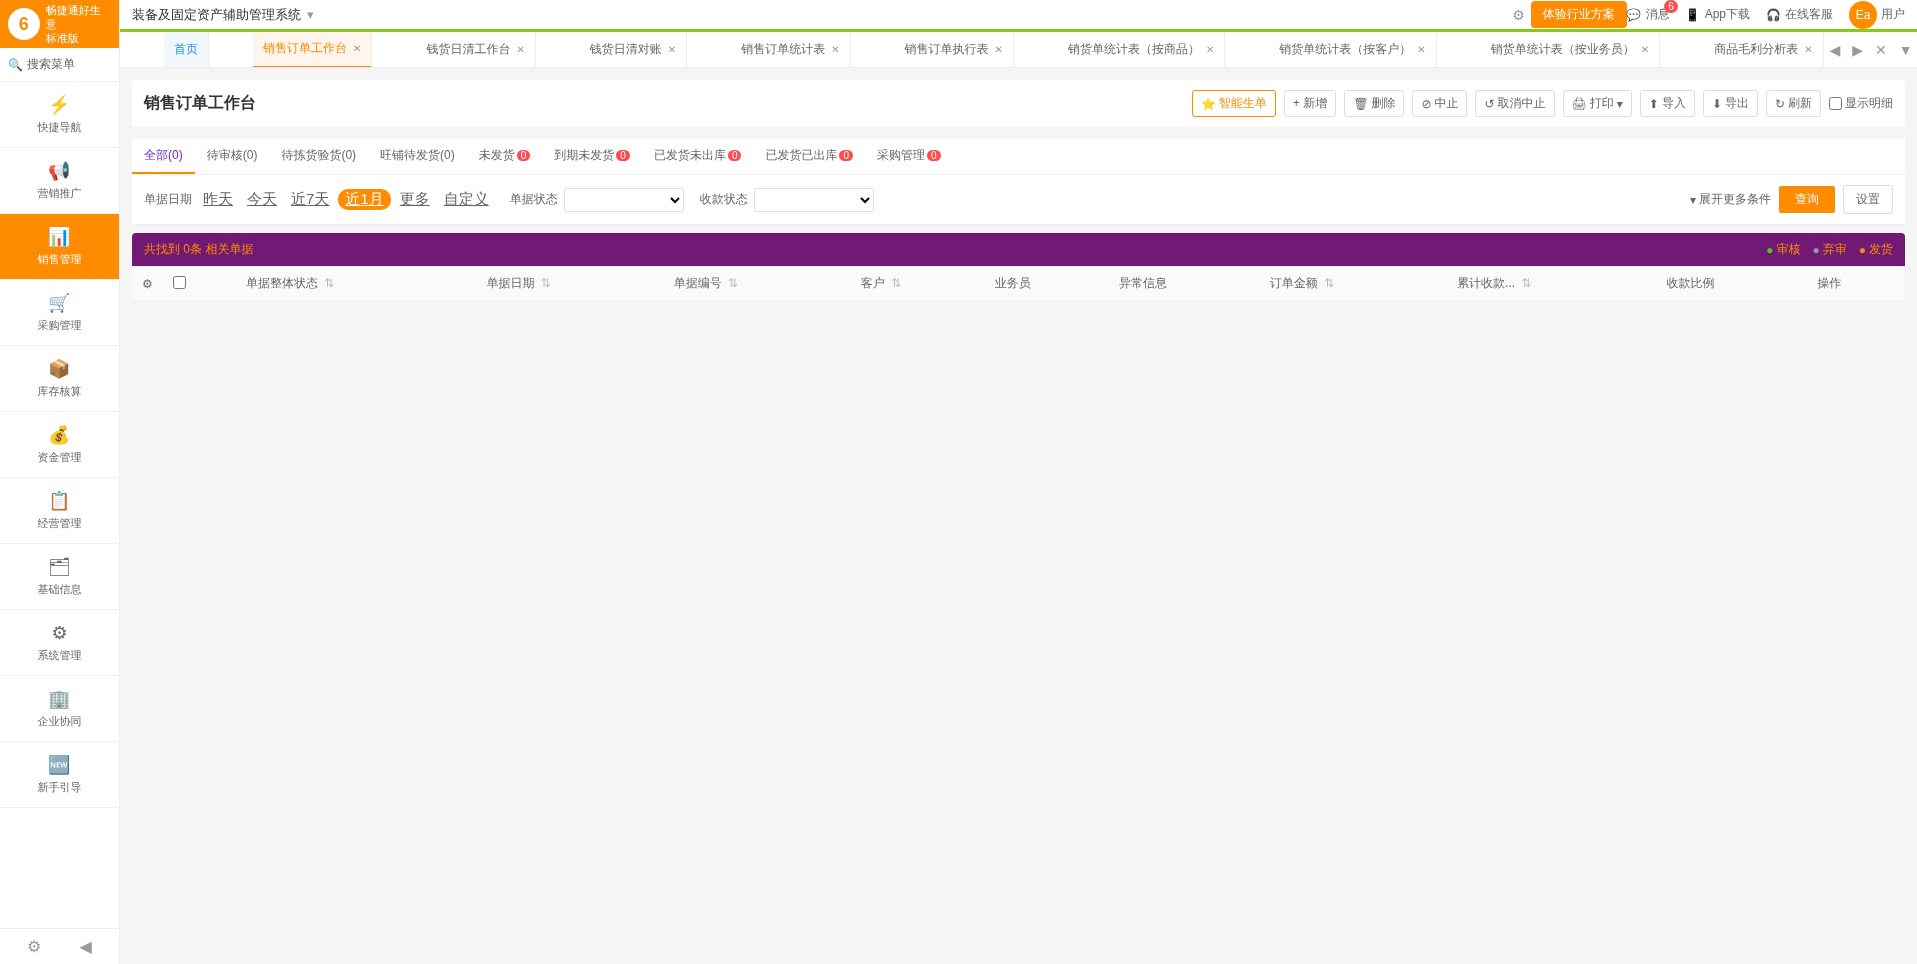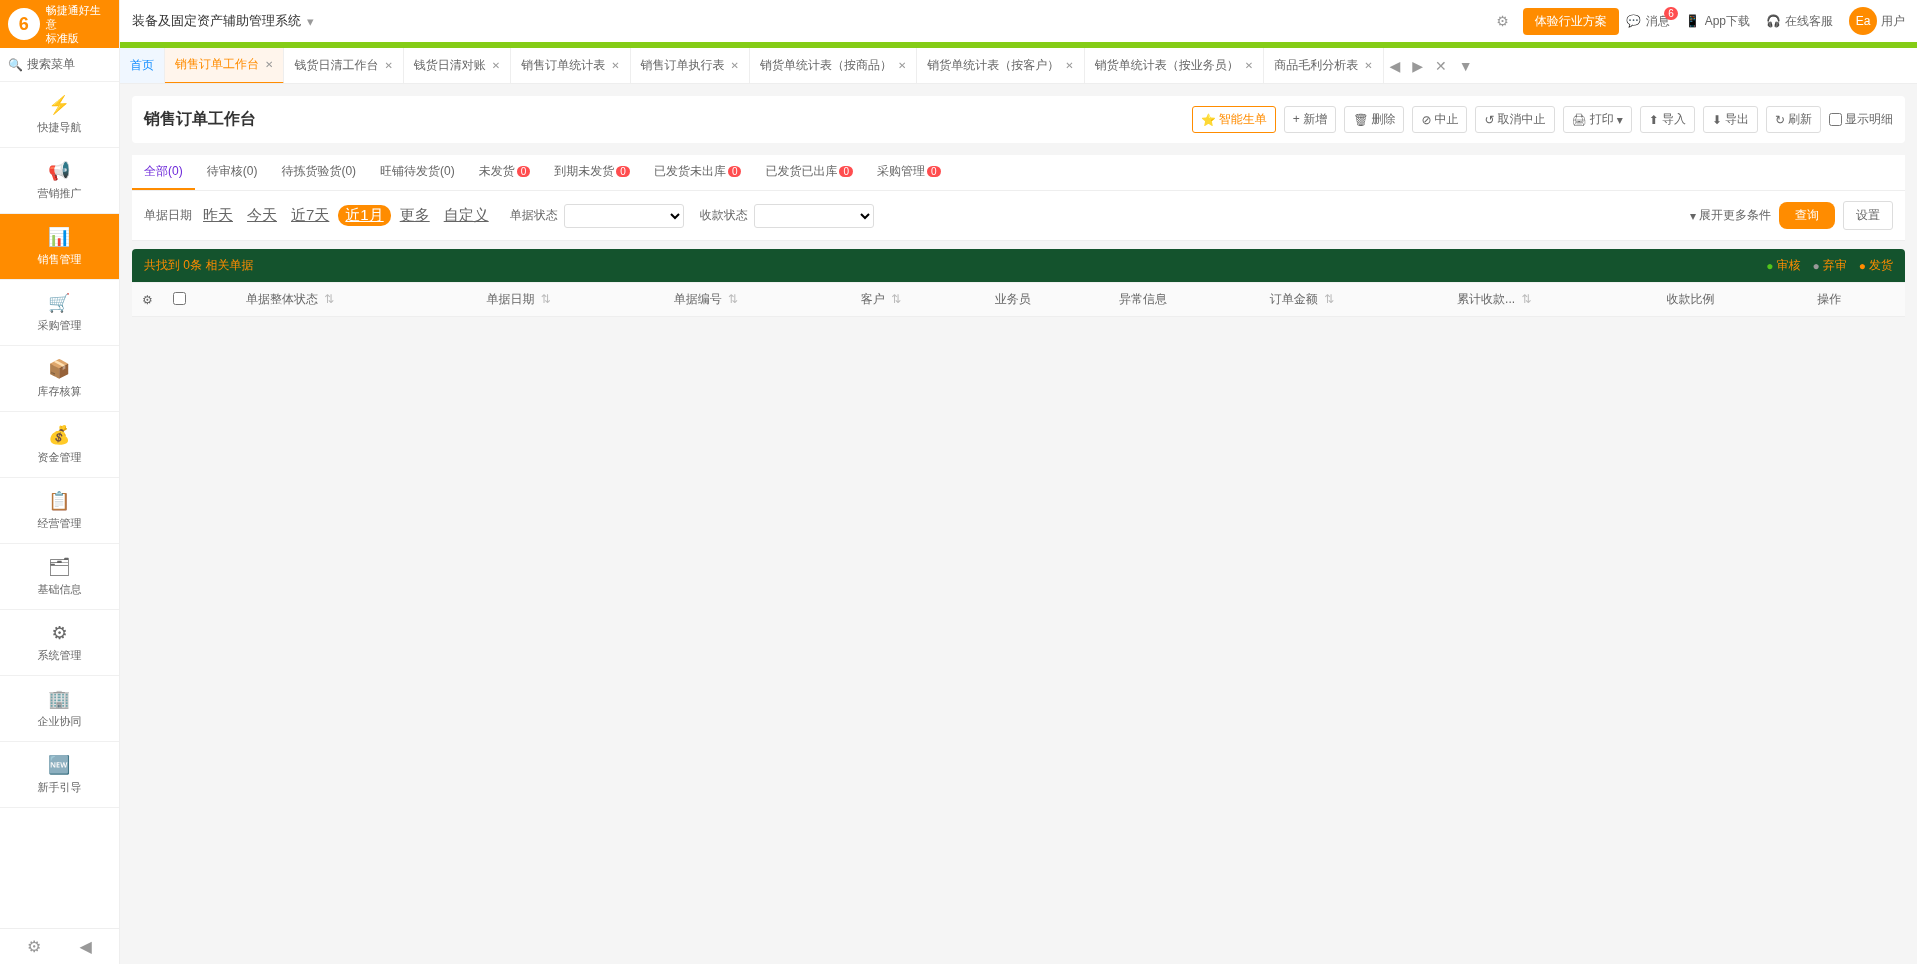--- a/index.html
+++ b/index.html
@@ -14,33 +14,33 @@
     .sidebar-nav-item { display: flex; flex-direction: column; align-items: center; padding: 12px 8px; cursor: pointer; color: #666; font-size: 11px; gap: 4px; border-bottom: 1px solid #f0f0f0; }
     .sidebar-nav-item.active { background: #ff8c00; color: #fff; }
     .sidebar-nav-item .nav-icon { font-size: 18px; }
     .sidebar-bottom { margin-top: auto; padding: 8px; display: flex; justify-content: space-around; border-top: 1px solid #eee; }
     .sidebar-bottom-btn { cursor: pointer; color: #999; font-size: 16px; }
 
     
     .main { flex: 1; display: flex; flex-direction: column; overflow: hidden; }
 
     
-    .topbar { height: 48px; background: #fff; border-bottom: 6px solid #84cc16; display: flex; align-items: center; padding: 0 12px; gap: 8px; }
+    .topbar { height: 32px; background: #fff; border-bottom: 3px solid #84cc16; display: flex; align-items: center; padding: 0 12px; }
     .topbar-title { font-size: 13px; color: #333; flex: 1; display: flex; align-items: center; gap: 6px; }
     .topbar-title-text { font-weight: 500; }
     .topbar-dropdown { cursor: pointer; color: #999; }
     .topbar-btn-orange { background: #ff8c00; color: #fff; border: none; border-radius: 4px; padding: 5px 12px; cursor: pointer; font-size: 12px; }
     .topbar-right { display: flex; align-items: center; gap: 16px; margin-left: auto; }
     .topbar-right-item { display: flex; align-items: center; gap: 4px; color: #666; cursor: pointer; font-size: 12px; position: relative; }
     .badge { background: #ff4d4f; color: #fff; border-radius: 10px; font-size: 10px; padding: 1px 4px; position: absolute; top: -6px; right: -8px; }
     .user-avatar { width: 28px; height: 28px; background: #ff8c00; border-radius: 50%; display: flex; align-items: center; justify-content: center; color: #fff; font-size: 12px; }
 
     
     .tabbar { height: 36px; background: #fff; border-bottom: 1px solid #eee; display: flex; align-items: center; overflow: hidden; }
-    .tab-item { height: 36px; padding: 16px 10px; display: flex; align-items: center; gap: 4px; cursor: pointer; font-size: 12px; color: #666; border-right: 1px solid #eee; white-space: nowrap; flex-shrink: 0; }
+    .tab-item { height: 36px; padding: 16px 10px; display: flex; align-items: center; gap: 4px; cursor: pointer; font-size: 12px; color: #666; border-right: 1px solid #eee; white-space: nowrap; flex-shrink: 0; margin-left: 44px; }
     .tab-item.home { background: #f0f7ff; color: #1890ff; }
     .tab-item.active { background: #fff5ec; color: #ff8c00; border-bottom: 2px solid #ff8c00; }
     .tab-item .tab-close { color: #999; font-size: 10px; margin-left: 2px; }
     .tab-nav-btn { padding: 0 6px; cursor: pointer; color: #999; font-size: 14px; }
 
     
     .content { flex: 1; overflow: auto; background: #f5f5f5; padding: 12px; }
     .page-header { display: flex; align-items: center; justify-content: space-between; margin-bottom: 12px; background: #fff; padding: 10px 12px; border-radius: 4px; }
     .page-title { font-size: 16px; font-weight: bold; color: #333; }
     .page-actions { display: flex; align-items: center; gap: 8px; }
@@ -56,26 +56,26 @@
     
     .search-bar { background: #fff; padding: 10px 12px; border-bottom: 1px solid #eee; }
     .search-row { display: flex; align-items: center; gap: 16px; flex-wrap: wrap; }
     .search-item { display: flex; align-items: center; gap: 6px; }
     .search-label { color: #666; font-size: 12px; white-space: nowrap; }
     .search-date-range { display: flex; align-items: center; gap: 4px; font-size: 12px; color: #666; }
     .date-quick-btn { padding: 1px 5px; border-radius: 3px; cursor: pointer; font-size: 15px; color: #666; text-decoration: underline; }
     .date-quick-btn.active { background: #ff8c00; color: #fff; border-radius: 10px; padding: 1px 7px; }
     .search-select { border: 1px solid #ddd; border-radius: 3px; padding: 3px 8px; font-size: 12px; min-width: 120px; background: #fff; }
     .expand-more { display: flex; align-items: center; gap: 3px; color: #666; cursor: pointer; font-size: 12px; margin-left: auto; }
-    .btn-query { background: #ff8c00; color: #fff; border: none; border-radius: 8px; padding: 5px 16px; cursor: pointer; font-size: 12px; }
+    .btn-query { background: #ff8c00; color: #fff; border: none; border-radius: 2px; padding: 5px 16px; cursor: pointer; font-size: 12px; }
     .btn-set { background: #fff; color: #666; border: 1px solid #ddd; border-radius: 3px; padding: 5px 12px; cursor: pointer; font-size: 12px; }
     .date-text { font-size: 11px; color: #999; margin-top: 2px; }
 
     
-    .table-area { background: #14532d; border-radius: 4px; margin-top: 8px; }
+    .table-area { background: #701a75; border-radius: 4px; margin-top: 8px; }
     .table-toolbar { display: flex; align-items: center; padding: 8px 12px; border-bottom: 1px solid #f0f0f0; }
     .table-count { font-size: 12px; color: #666; }
     .table-count span { color: #ff8c00; }
     .table-right-actions { margin-left: auto; display: flex; gap: 12px; }
     .table-action-link { color: #ff8c00; cursor: pointer; font-size: 12px; display: flex; align-items: center; gap: 3px; }
     .data-table { width: 100%; border-collapse: collapse; }
     .data-table th { background: #fafafa; padding: 8px 10px; text-align: left; font-size: 12px; color: #666; border-bottom: 1px solid #eee; white-space: nowrap; font-weight: normal; }
     .data-table th .sort-icon { color: #bbb; margin-left: 3px; }
     .checkbox-col { width: 30px; }
 

